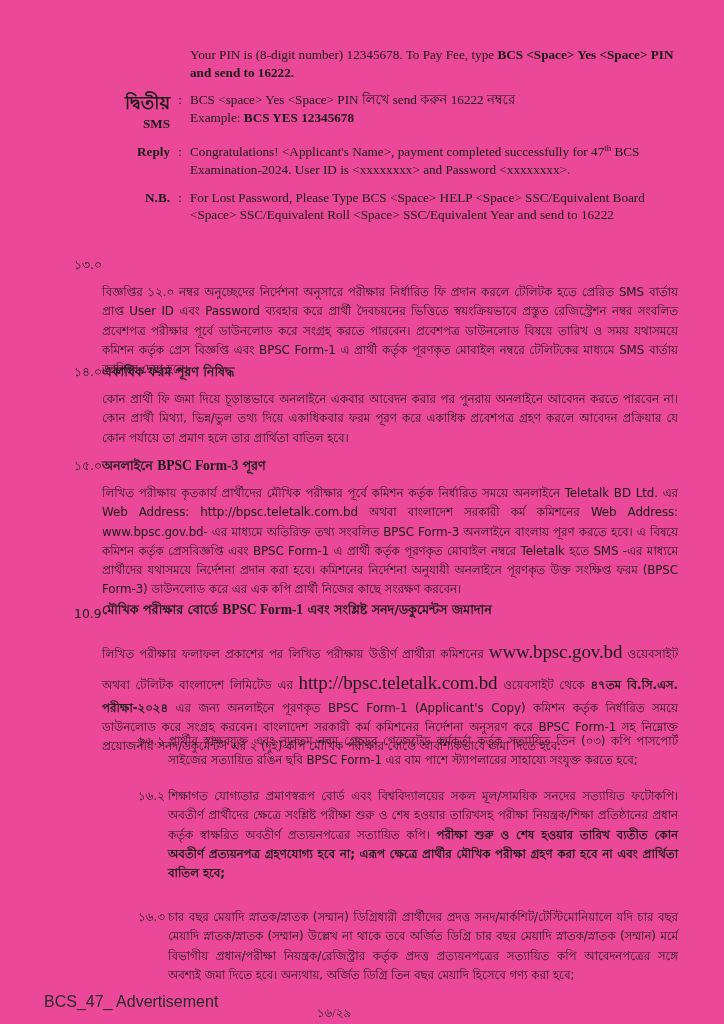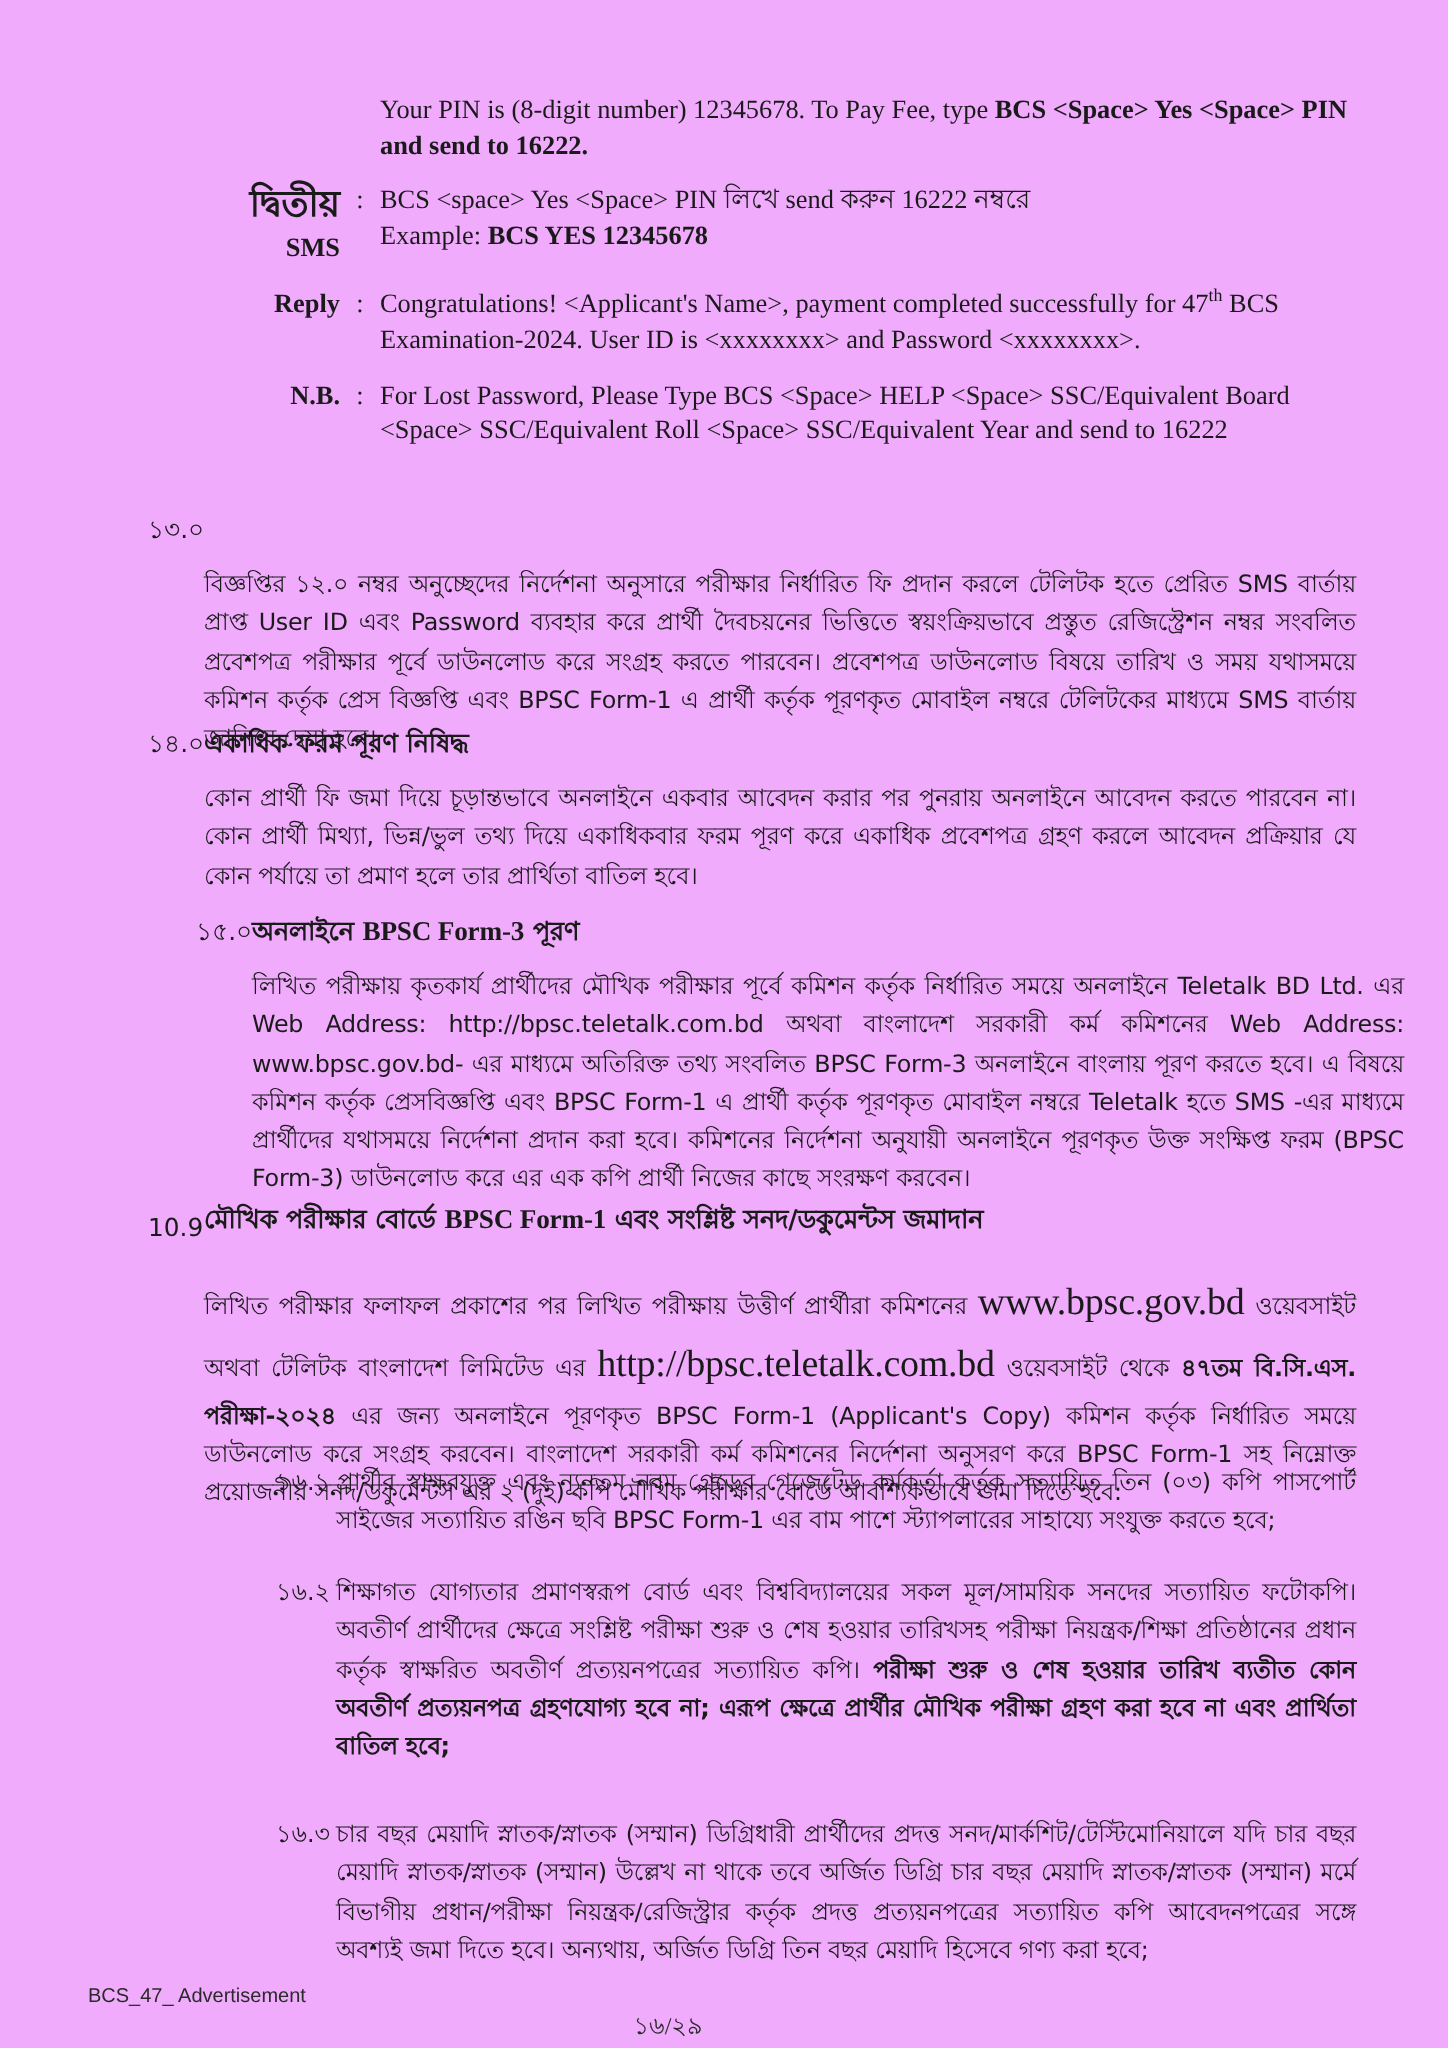--- a/index.html
+++ b/index.html
@@ -12,21 +12,21 @@
     height: 1024px;
     position: relative;
     font-family: "Liberation Serif", "DejaVu Serif", serif;
     color: #1a1a1a;
     overflow: hidden;
   }
 
   .page {
     position: absolute;
     inset: 0;
-    background: #f0abfc;
+    background: #ec4899;
   }
 
   
   .bn { font-family: "DejaVu Sans", "Liberation Sans", sans-serif; }
   .b  { font-weight: bold; }
 
   
   .sms-table {
     position: absolute;
     left: 108px;
@@ -125,21 +125,21 @@
     letter-spacing: -0.12px;
   }
   .sub-text .bnb { font-weight: bold; }
 
   
   .footer-left {
     position: absolute;
     left: 44px;
     top: 993px;
     font-family: "Liberation Sans", "DejaVu Sans", sans-serif;
-    font-size: 10px;
+    font-size: 16px;
     color: #2a2a2a;
   }
   .footer-page {
     position: absolute;
     left: 0;
     top: 1004px;
     width: 668px;
     text-align: center;
     font-family: Liberation Serif, serif;
     font-size: 12px;
@@ -190,21 +190,21 @@
   </div>
 
   <div class="section" style="top:362px;">
     <div class="sec-head">
       <span class="sec-num bn">১৪.০</span>
       <span class="sec-title"><span class="bn">একাধিক ফরম পূরণ নিষিদ্ধ</span></span>
     </div>
     <div class="sec-body">কোন প্রার্থী ফি জমা দিয়ে চূড়ান্তভাবে অনলাইনে একবার আবেদন করার পর পুনরায় অনলাইনে আবেদন করতে পারবেন না। কোন প্রার্থী মিথ্যা, ভিন্ন/ভুল তথ্য দিয়ে একাধিকবার ফরম পূরণ করে একাধিক প্রবেশপত্র গ্রহণ করলে আবেদন প্রক্রিয়ার যে কোন পর্যায়ে তা প্রমাণ হলে তার প্রার্থিতা বাতিল হবে।</div>
   </div>
 
-  <div class="section" style="top:456px;margin-left:24px;">
+  <div class="section" style="top:456px;">
     <div class="sec-head">
       <span class="sec-num bn">১৫.০</span>
       <span class="sec-title"><span class="bn">অনলাইনে </span><span class="en">BPSC Form-3</span><span class="bn"> পূরণ</span></span>
     </div>
     <div class="sec-body">লিখিত পরীক্ষায় কৃতকার্য প্রার্থীদের মৌখিক পরীক্ষার পূর্বে কমিশন কর্তৃক নির্ধারিত সময়ে অনলাইনে Teletalk BD Ltd. এর Web Address: http://bpsc.teletalk.com.bd অথবা বাংলাদেশ সরকারী কর্ম কমিশনের Web Address: www.bpsc.gov.bd- এর মাধ্যমে অতিরিক্ত তথ্য সংবলিত BPSC Form-3 অনলাইনে বাংলায় পূরণ করতে হবে। এ বিষয়ে কমিশন কর্তৃক প্রেসবিজ্ঞপ্তি এবং BPSC Form-1 এ প্রার্থী কর্তৃক পূরণকৃত মোবাইল নম্বরে Teletalk হতে SMS -এর মাধ্যমে প্রার্থীদের যথাসময়ে নির্দেশনা প্রদান করা হবে। কমিশনের নির্দেশনা অনুযায়ী অনলাইনে পূরণকৃত উক্ত সংক্ষিপ্ত ফরম (BPSC Form-3) ডাউনলোড করে এর এক কপি প্রার্থী নিজের কাছে সংরক্ষণ করবেন।</div>
   </div>
 
   <div class="section" style="top:600px;">
     <div class="sec-head">
       <span class="sec-num bn">10.9</span>

